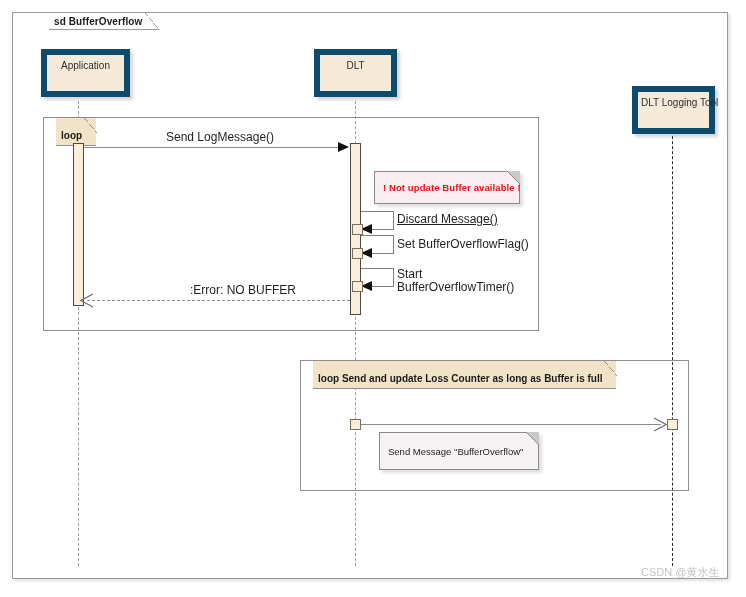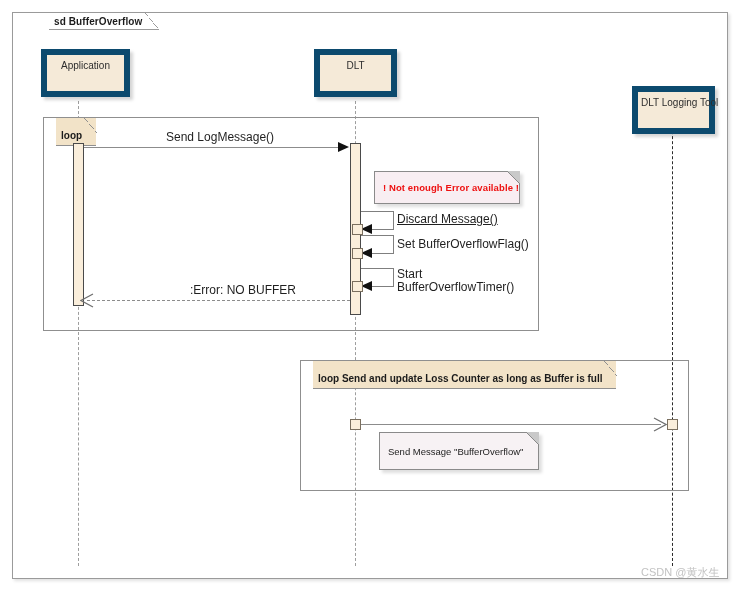--- a/index.html
+++ b/index.html
@@ -261,21 +261,21 @@
 
   <div class="activation" style="left:73px; top:143px; width:11px; height:163px;"></div>
   <div class="activation" style="left:350px; top:143px; width:11px; height:172px;"></div>
 
   <div class="msg-label" style="left:166px; top:131px;">Send LogMessage()</div>
   <div class="msg-line" style="left:84px; top:147px; width:254px;"></div>
   <div class="arrow-solid-right" style="left:338px; top:142px;"></div>
 
   <div class="note pink" style="left:374px; top:171px; width:146px; height:33px;">
     <div class="fold"></div>
-    <span class="note-text">! Not enough Error available !</span>
+    <span class="note-text">! Not update Buffer available !</span>
   </div>
 
   <div class="msg-seg" style="left:361px; top:211px; width:33px;"></div>
   <div class="v-seg" style="left:393px; top:211px; height:18px;"></div>
   <div class="msg-seg" style="left:372px; top:229px; width:22px;"></div>
   <div class="arrow-solid-left" style="left:361px; top:224px;"></div>
   <div class="act-small" style="left:352px; top:224px;"></div>
   <div class="msg-label" style="left:397px; top:213px;text-decoration:underline;">Discard Message()</div>
 
   <div class="msg-seg" style="left:361px; top:235px; width:33px;"></div>

